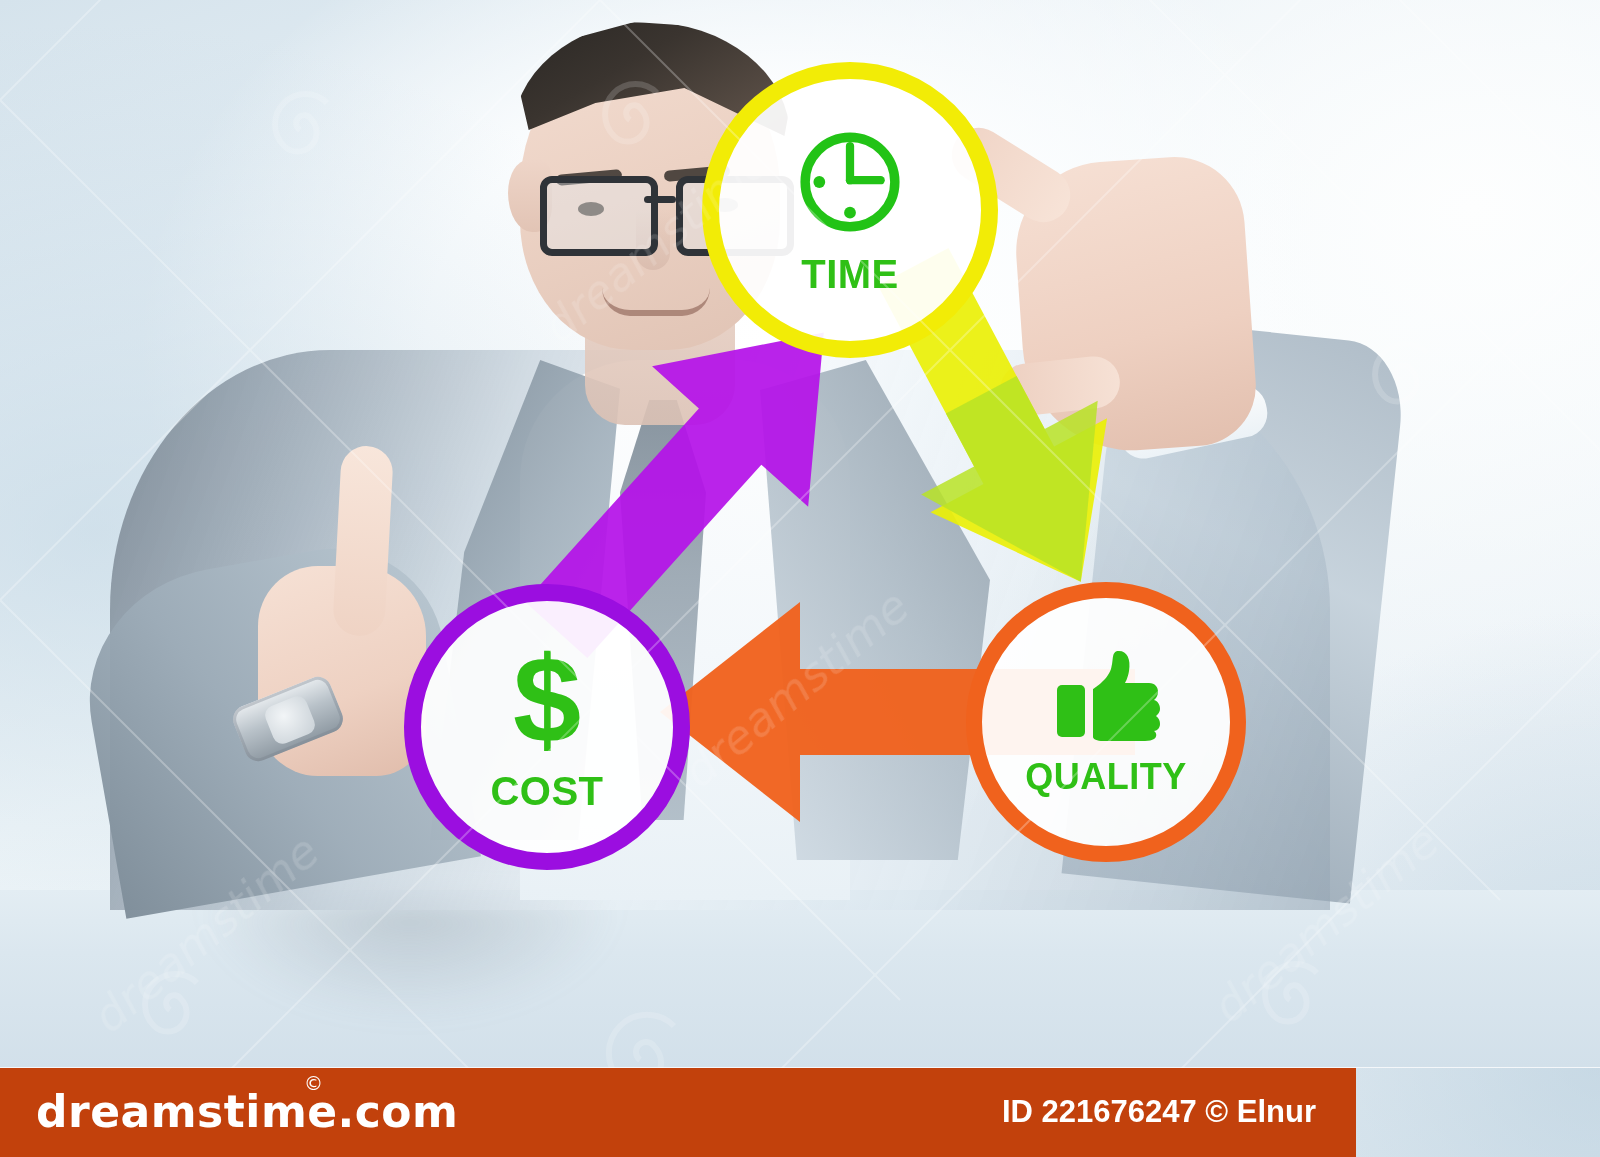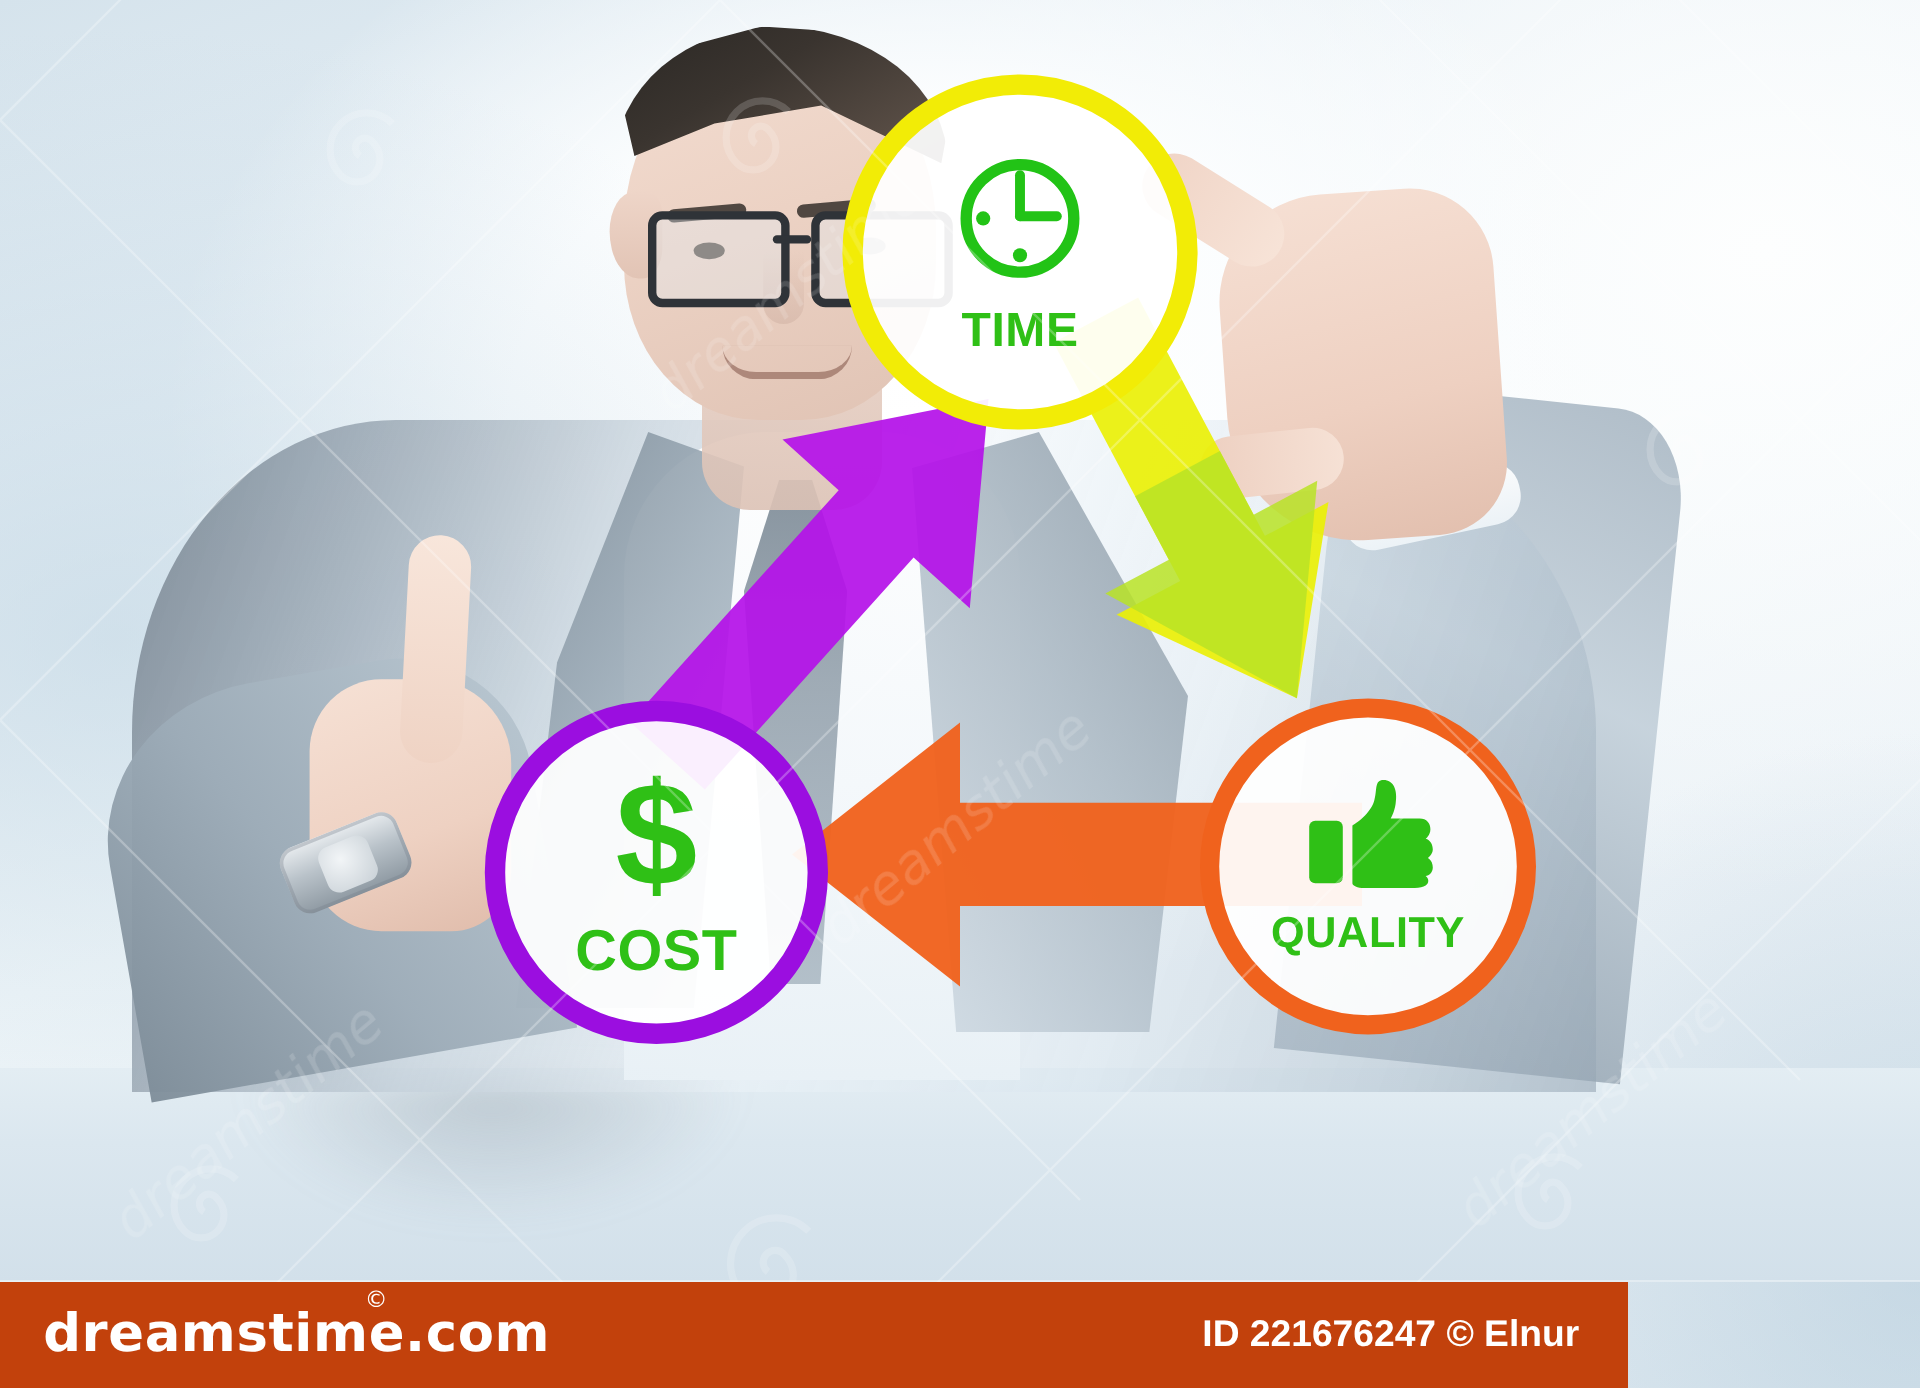--- a/index.html
+++ b/index.html
@@ -210,24 +210,24 @@
     left:702px;top:62px;width:262px;height:262px;
     border:17px solid #f2ec06;
     justify-content:center;
   }
   #node-time .label{font-size:40px;margin-top:2px;}
 
   #node-cost{
     left:404px;top:584px;width:252px;height:252px;
     border:17px solid #9b0ee0;
   }
-  #node-cost .label{font-size:48px;}
+  #node-cost .label{font-size:40px;}
 
   #node-quality{
-    left:1000px;top:582px;width:248px;height:248px;
+    left:966px;top:582px;width:248px;height:248px;
     border:16px solid #f0621d;
   }
   #node-quality .label{font-size:36px;}
 
   
   .wm{position:absolute;inset:0;pointer-events:none;opacity:.5;}
   .wm svg{position:absolute;left:0;top:0;}
 
   
   .footer{

